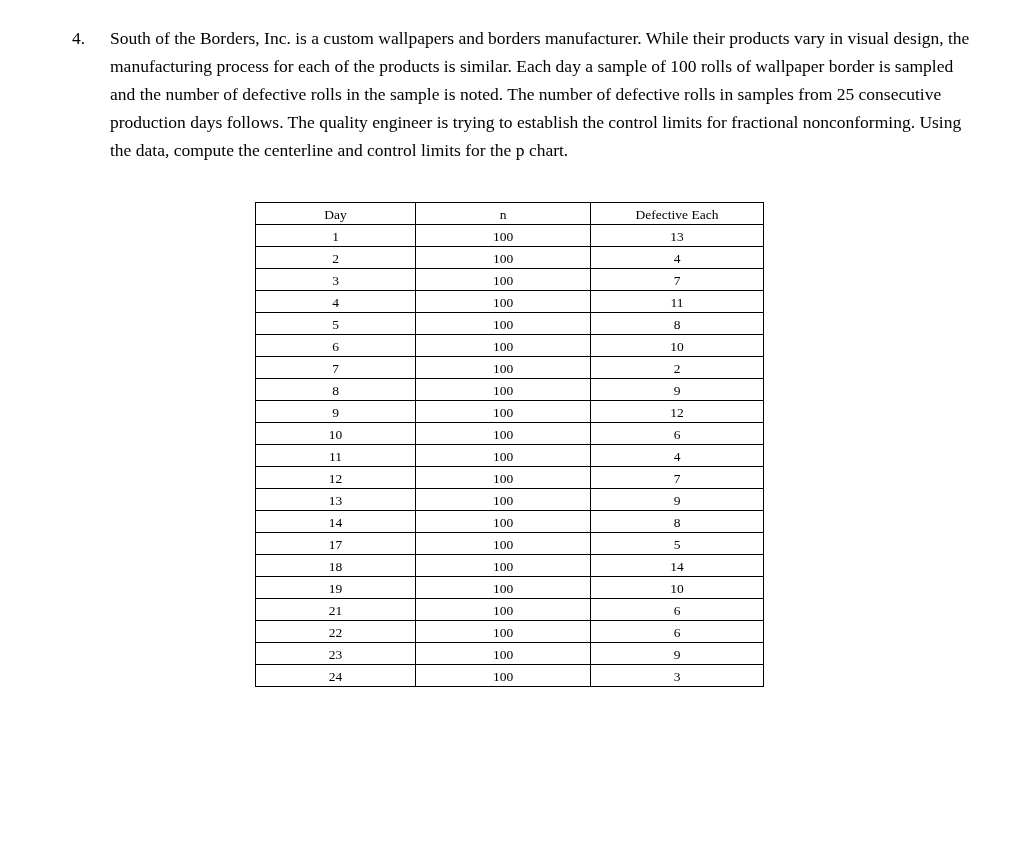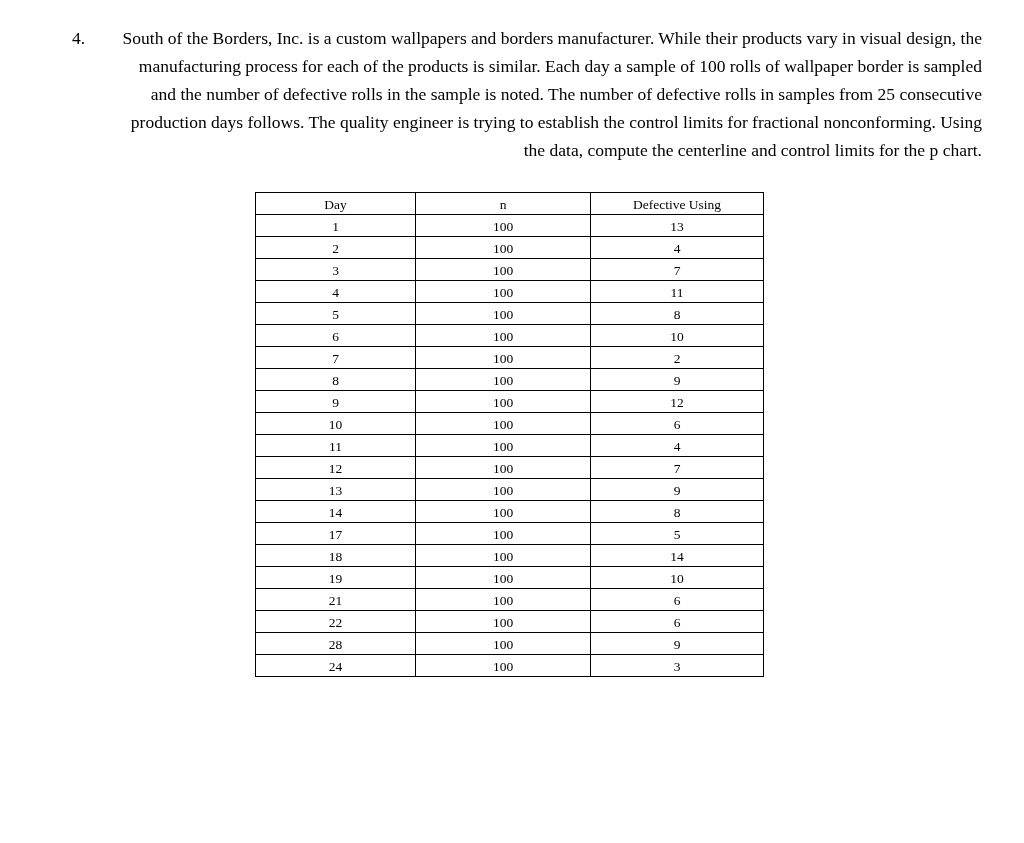--- a/index.html
+++ b/index.html
@@ -21,24 +21,24 @@
     padding: 24px 40px 0 72px;
     font-size: 17.5px;
     line-height: 28px;
   }
   .problem-number {
     flex: 0 0 38px;
   }
   .problem-text {
     flex: 1 1 auto;
     max-width: 872px;
-    text-align: right;
+    text-align: left;
   }
   .table-wrap {
-    margin-top: 28px;
+    margin-top: 38px;
     margin-left: 255px;
   }
   table.data-table {
     border-collapse: collapse;
     width: 508px;
     table-layout: fixed;
     font-size: 13.5px;
     line-height: 15px;
   }
   table.data-table th,
@@ -69,21 +69,21 @@
     <table class="data-table">
       <colgroup>
         <col class="c-day">
         <col class="c-n">
         <col class="c-def">
       </colgroup>
       <thead>
         <tr>
           <th>Day</th>
           <th>n</th>
-          <th>Defective Using</th>
+          <th>Defective Each</th>
         </tr>
       </thead>
       <tbody>
           <tr>
             <td>1</td>
             <td>100</td>
             <td>13</td>
           </tr>
           <tr>
             <td>2</td>
@@ -169,21 +169,21 @@
             <td>21</td>
             <td>100</td>
             <td>6</td>
           </tr>
           <tr>
             <td>22</td>
             <td>100</td>
             <td>6</td>
           </tr>
           <tr>
-            <td>28</td>
+            <td>23</td>
             <td>100</td>
             <td>9</td>
           </tr>
           <tr>
             <td>24</td>
             <td>100</td>
             <td>3</td>
           </tr>
         </tbody>
     </table>

